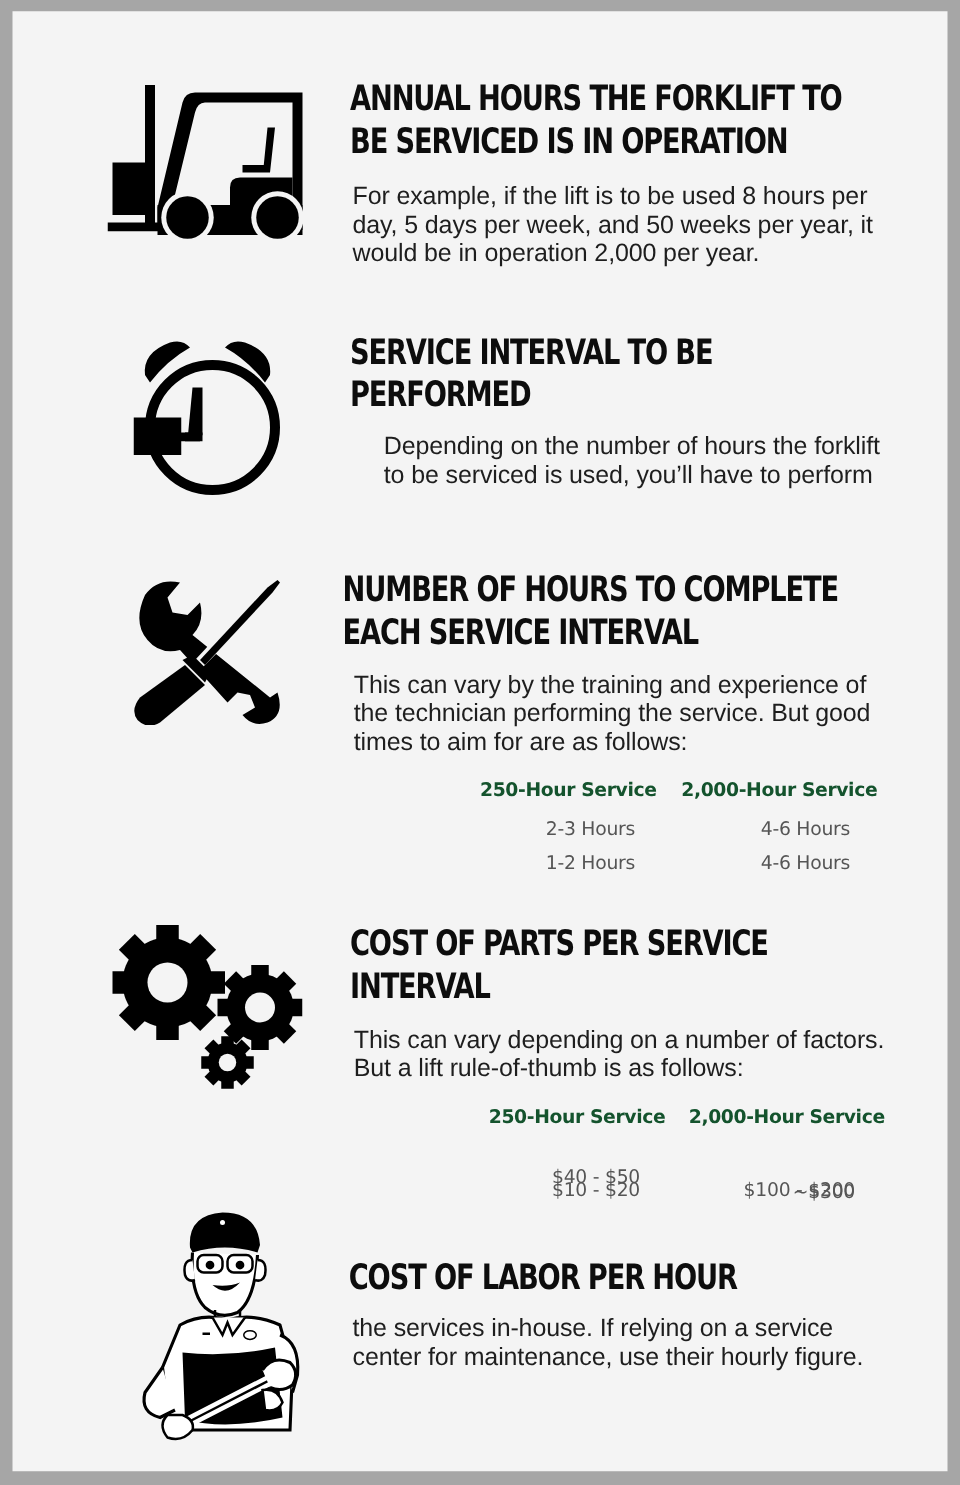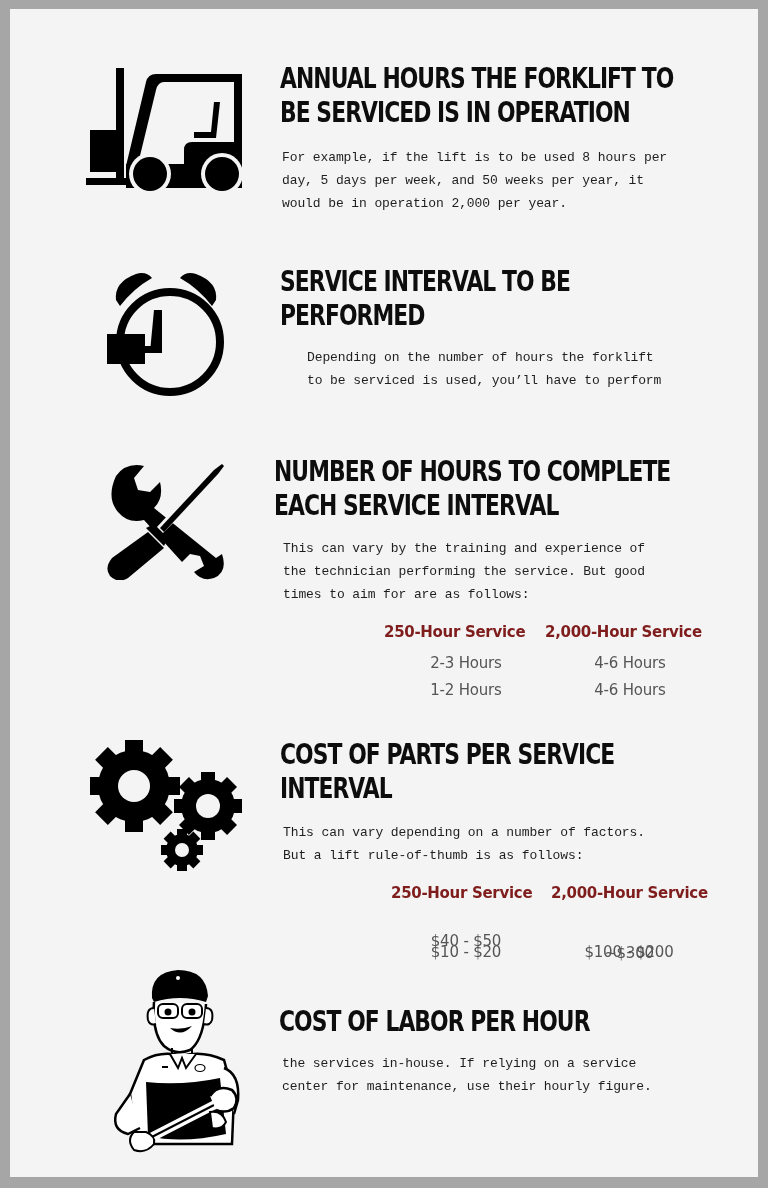--- a/index.html
+++ b/index.html
@@ -27,44 +27,44 @@
     line-height: 34px;
     color: #0d0d0d;
     text-transform: uppercase;
     letter-spacing: -1.2px;
     transform: scaleX(0.78);
     transform-origin: left top;
     white-space: nowrap;
   }
   .body-text {
     position: absolute;
-    font-family: Liberation Mono, monospace;
-    font-size: 13px;
+    font-family: Liberation Sans, sans-serif;
+    font-size: 20px;
     line-height: 23px;
     color: #1e1e1e;
     letter-spacing: -0.1px;
   }
   .body-text .line { display: block; white-space: nowrap; }
   .tbl {
     position: absolute;
     font-family: "DejaVu Sans", "Liberation Sans", sans-serif;
     font-size: 15px;
   }
   .tbl .hdr {
     position: absolute;
-    color: #7f1d1d;
+    color: #14532d;
     font-weight: bold;
     white-space: nowrap;
     letter-spacing: -0.3px;
   }
   .tbl .cell {
     position: absolute;
     color: #555;
     white-space: nowrap;
-    text-align: center;
+    text-align: right;
     letter-spacing: -0.2px;
   }
 </style>
 </head>
 <body>
 
 <div class="panel"></div>
 
 <div class="icon" style="left:86px; top:68px; width:162px; height:128px;">
   <svg viewBox="0 0 162 128">

